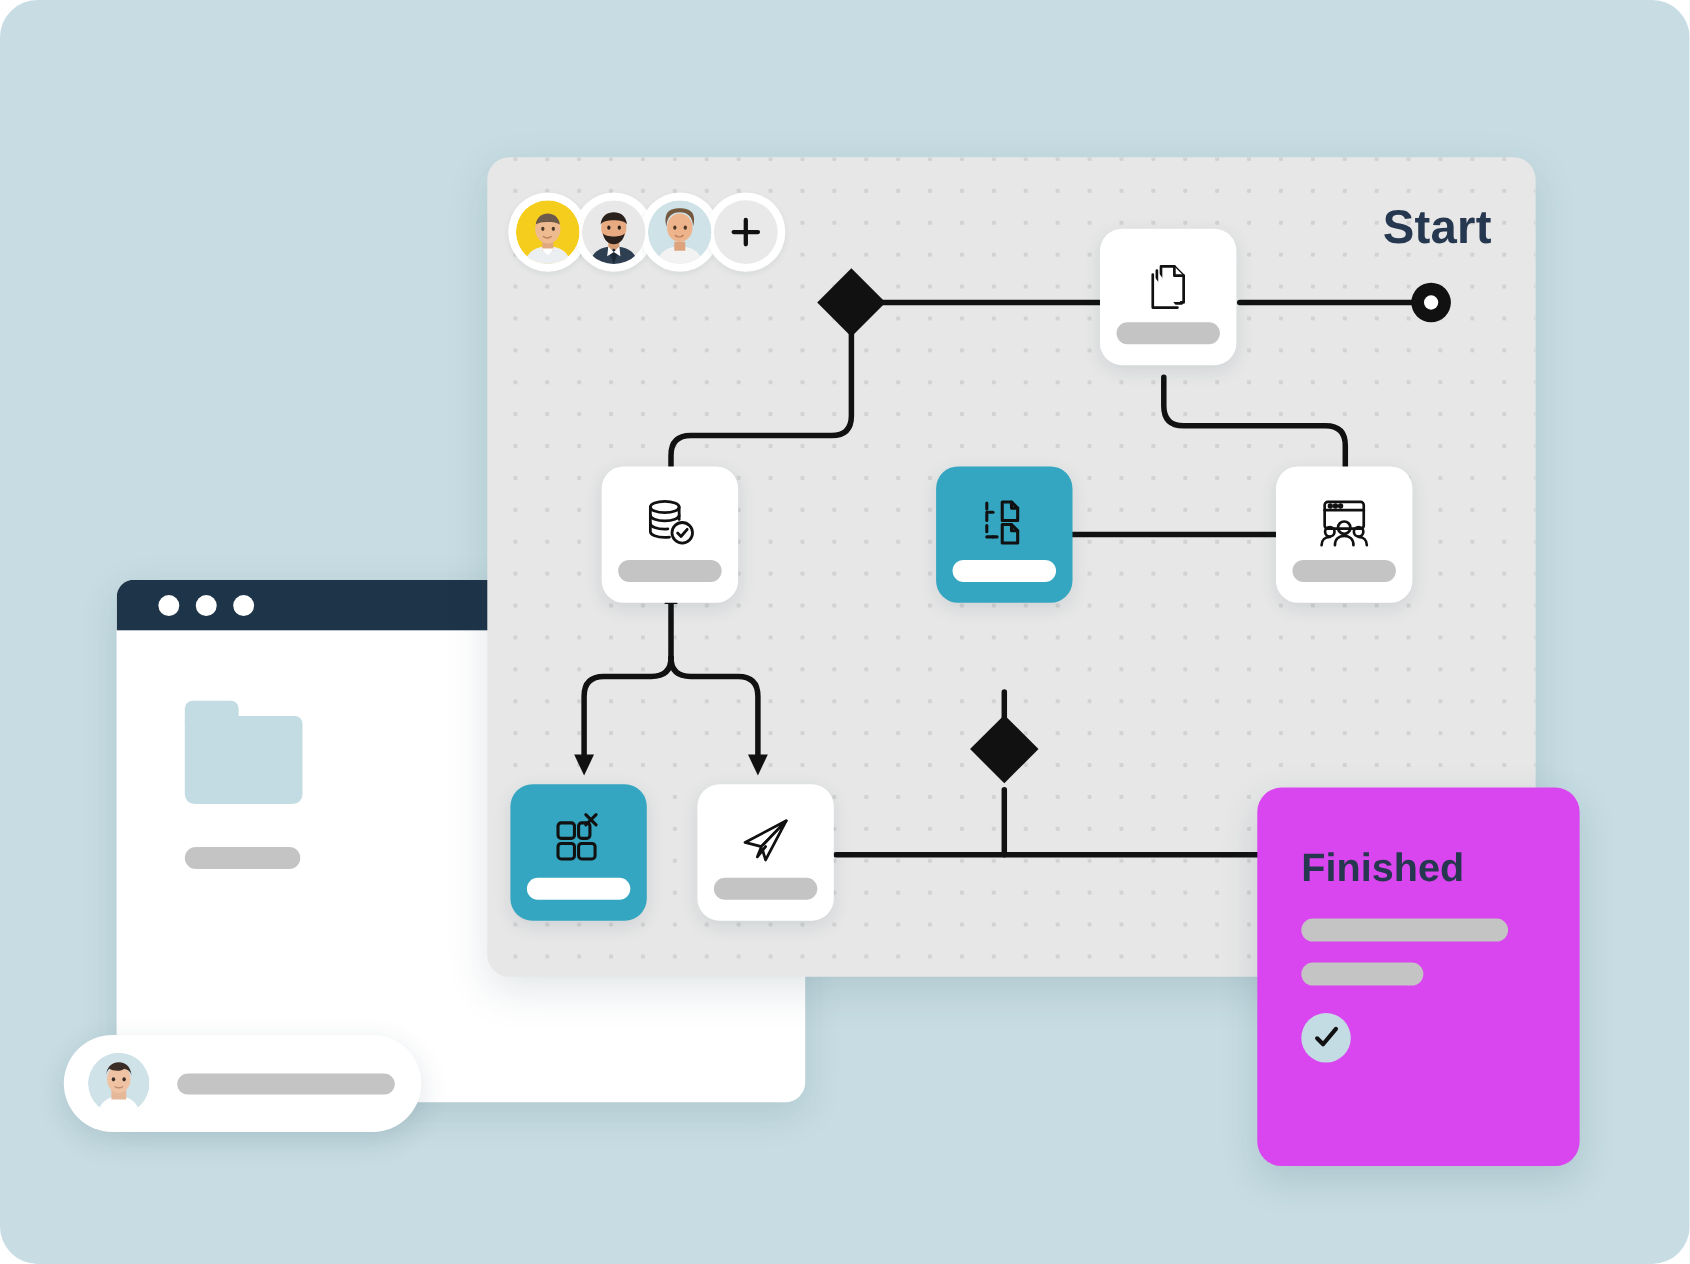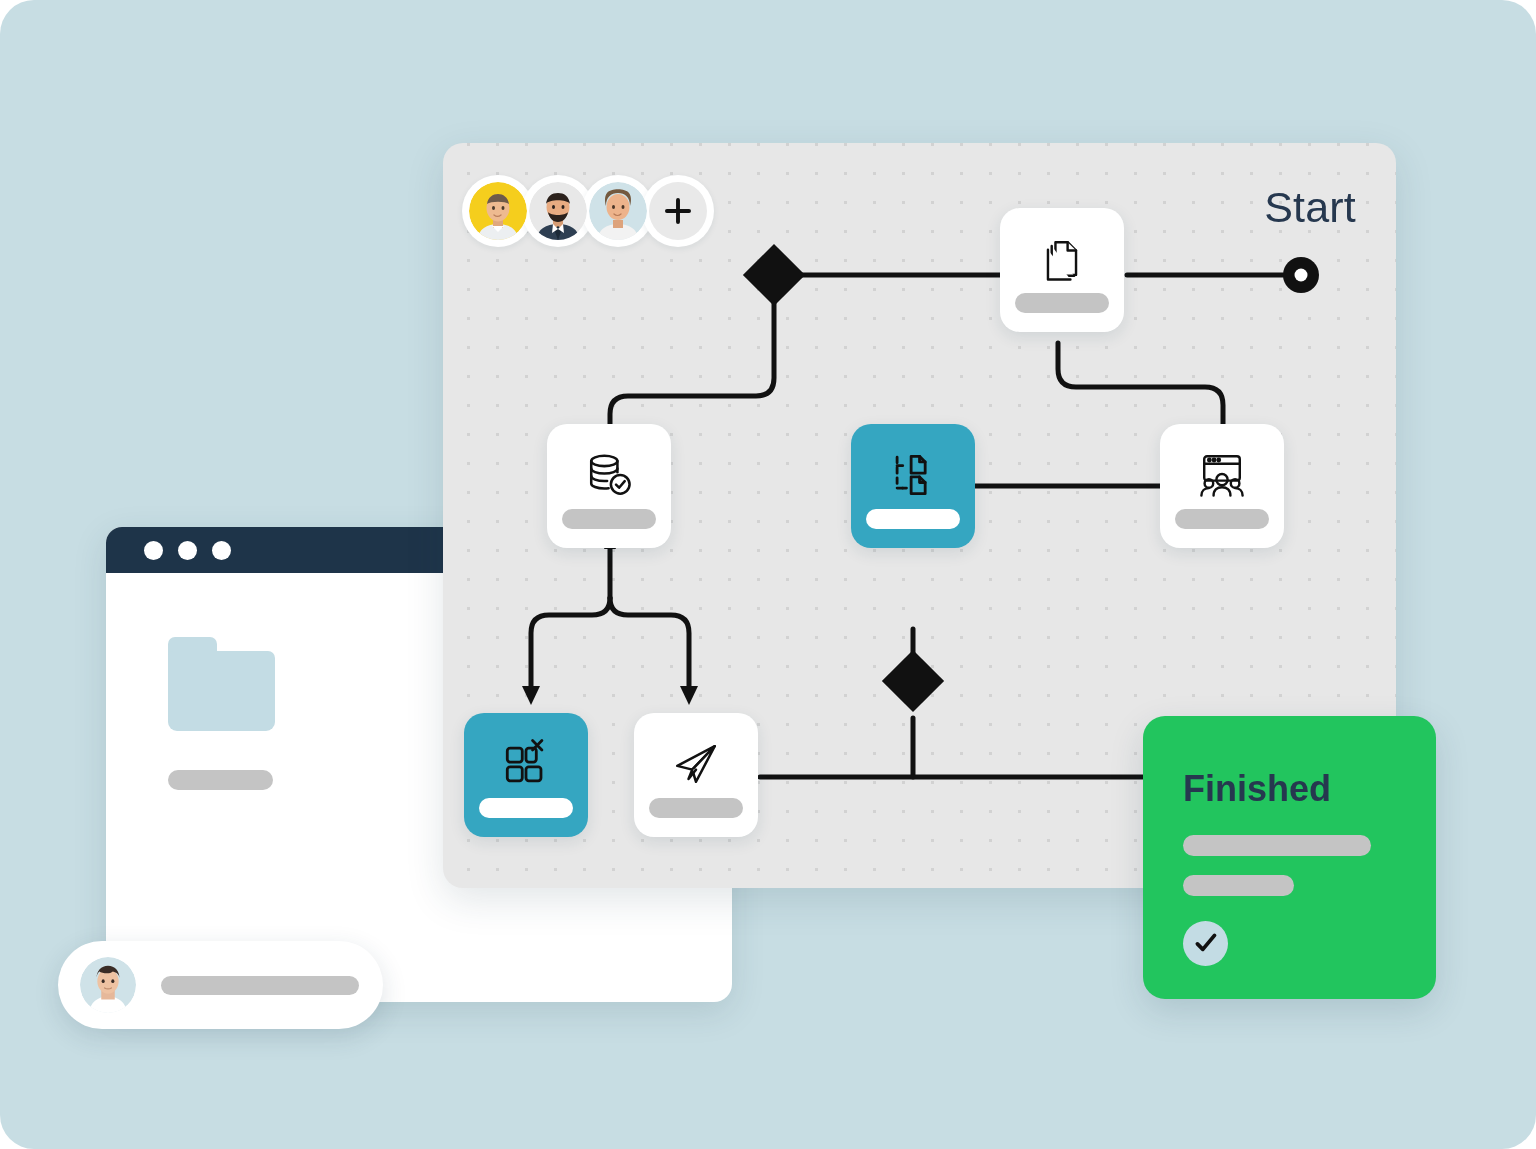--- a/index.html
+++ b/index.html
@@ -149,21 +149,21 @@
     display: flex;
     align-items: center;
     justify-content: center;
   }
 
   
   #start-label {
     position: absolute;
     right: 40px; top: 40px;
     font-size: 43px;
-    font-weight: normal;
+    font-weight: bold;
     color: #26384f;
     letter-spacing: .2px;
   }
 
   
   .flow-node {
     position: absolute;
     width: 124px; height: 124px;
     border-radius: 20px;
     background: #ffffff;
@@ -188,22 +188,22 @@
     width: 94px; height: 20px;
     background: #c4c4c4;
     border-radius: 10px;
   }
   .flow-node.teal .node-bar { background: #ffffff; }
 
   
   #finished-card {
     position: absolute;
     left: 1143px; top: 716px;
-    width: 293px; height: 283px;
-    background: #22c55e;
+    width: 293px; height: 344px;
+    background: #d946ef;
     border-radius: 22px;
     box-shadow: 0 12px 34px rgba(30,60,80,.15);
     box-sizing: border-box;
     padding: 52px 0 0 40px;
   }
   #finished-title {
     font-size: 36px;
     font-weight: bold;
     color: #26384f;
     margin: 0 0 25px 0;

